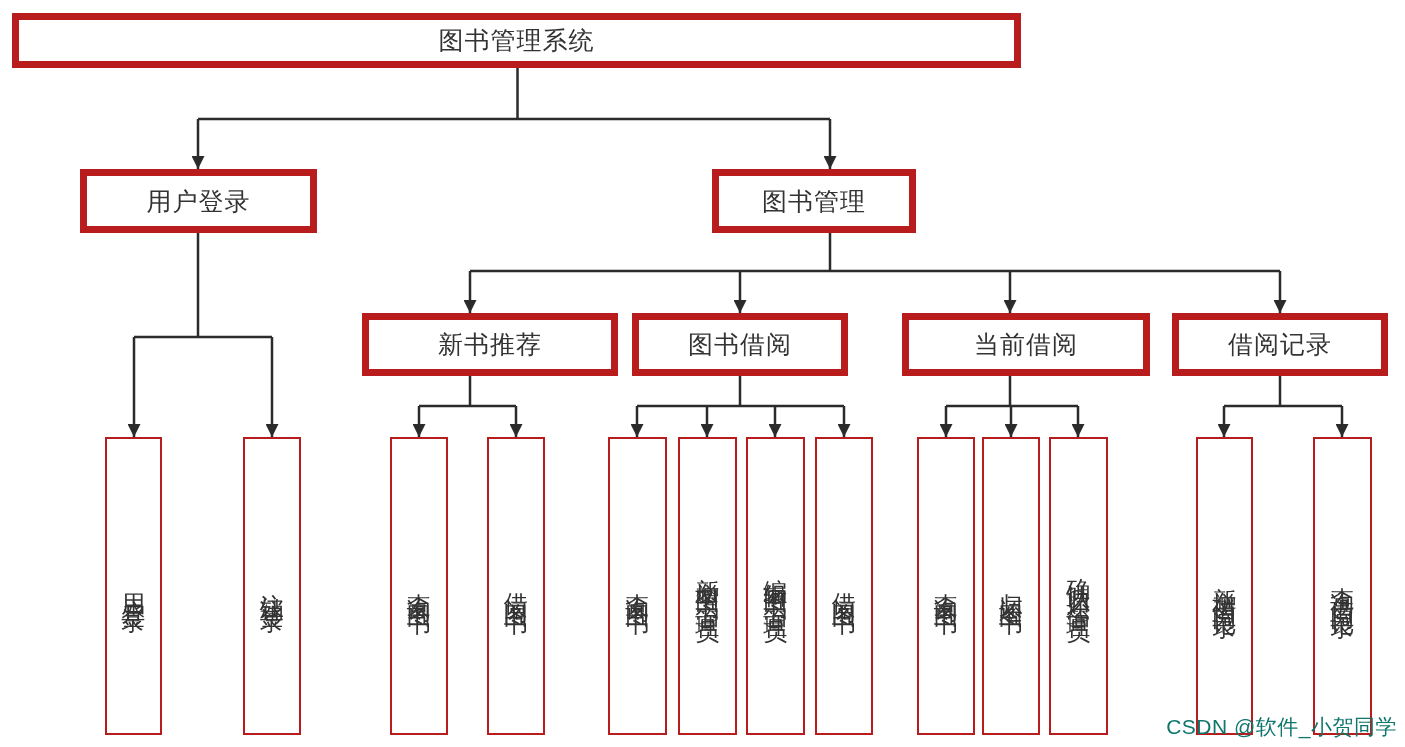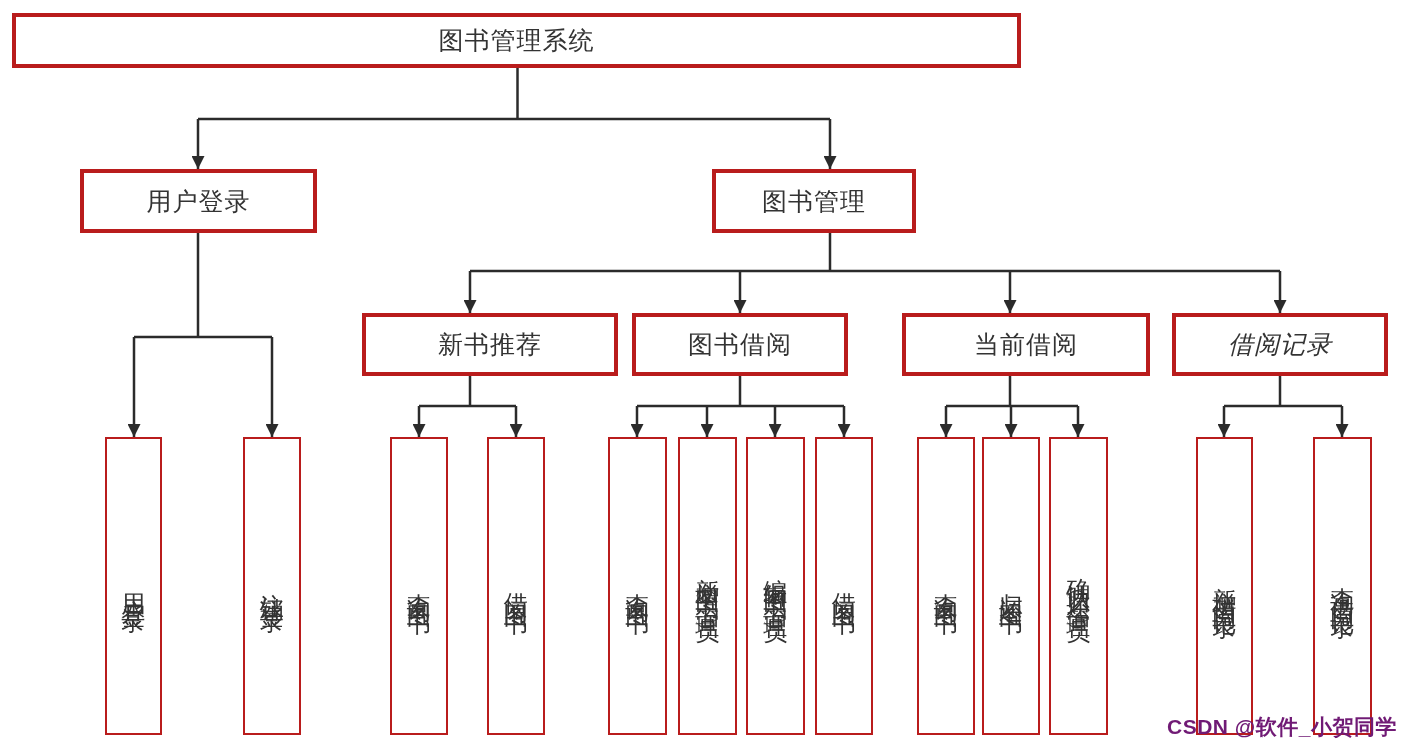--- a/index.html
+++ b/index.html
@@ -4,55 +4,55 @@
 <style>
   html,body{margin:0;padding:0;background:#ffffff;}
   body{
     width:1405px;height:747px;position:relative;overflow:hidden;
     font-family:"Liberation Sans","DejaVu Sans",sans-serif;
   }
   #stage{position:absolute;inset:0;width:1405px;height:747px;}
   #connectors{position:absolute;left:0;top:0;z-index:0;}
   .node{
     position:absolute;box-sizing:border-box;background:#ffffff;
-    border:4px solid #b91c1c;display:flex;align-items:center;justify-content:center;
+    border:7px solid #b91c1c;display:flex;align-items:center;justify-content:center;
     color:#333333;z-index:1;
   }
   .hbox{font-size:25px;letter-spacing:1px;}
   .leaf{border-width:2.5px;top:437px;height:298px;}
   .leaf span{
     writing-mode:vertical-rl;text-orientation:mixed;
     font-size:24px;letter-spacing:6px;line-height:1.15;color:#333333;
     white-space:nowrap;
   }
   
   .n-root{left:12px;top:13px;width:1009px;height:55px;}
   .n-user-login{left:80px;top:169px;width:237px;height:64px;}
   .n-book-mgmt{left:712px;top:169px;width:204px;height:64px;}
   .n-new-books{left:362px;top:313px;width:256px;height:63px;}
   .n-book-borrow{left:632px;top:313px;width:216px;height:63px;}
   .n-current{left:902px;top:313px;width:248px;height:63px;}
-  .n-records{left:1172px;top:313px;width:216px;height:63px;font-style:italic;}
+  .n-records{left:1172px;top:313px;width:216px;height:63px;}
   
   .lf-login-0{left:105px;width:57px;}
   .lf-login-1{left:243px;width:58px;}
   .lf-nb-0{left:390px;width:58px;}
   .lf-nb-1{left:487px;width:58px;}
   .lf-bb-0{left:608px;width:59px;}
   .lf-bb-1{left:678px;width:59px;}
   .lf-bb-2{left:746px;width:59px;}
   .lf-bb-3{left:815px;width:58px;}
   .lf-cb-0{left:917px;width:58px;}
   .lf-cb-1{left:982px;width:58px;}
   .lf-cb-2{left:1049px;width:59px;}
   .lf-br-0{left:1196px;width:57px;}
   .lf-br-1{left:1313px;width:59px;}
   #watermark{
     position:absolute;right:8px;bottom:6px;z-index:5;
-    font-size:21px;color:#701a75;letter-spacing:0.5px;font-weight:bold;
+    font-size:21px;color:#0f766e;letter-spacing:0.5px;
   }
 </style>
 </head>
 <body>
 
 <div id="stage">
 
   <svg id="connectors" width="1405" height="747" viewBox="0 0 1405 747">
     <defs>
       <marker id="ah" viewBox="0 0 10 10" refX="10" refY="5" markerWidth="17" markerHeight="13" orient="auto" markerUnits="userSpaceOnUse">

